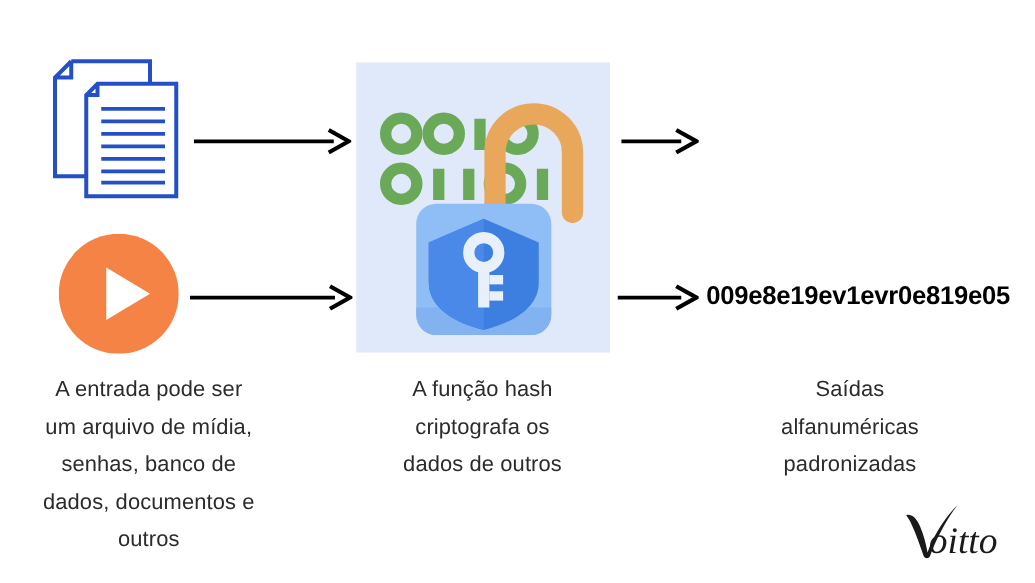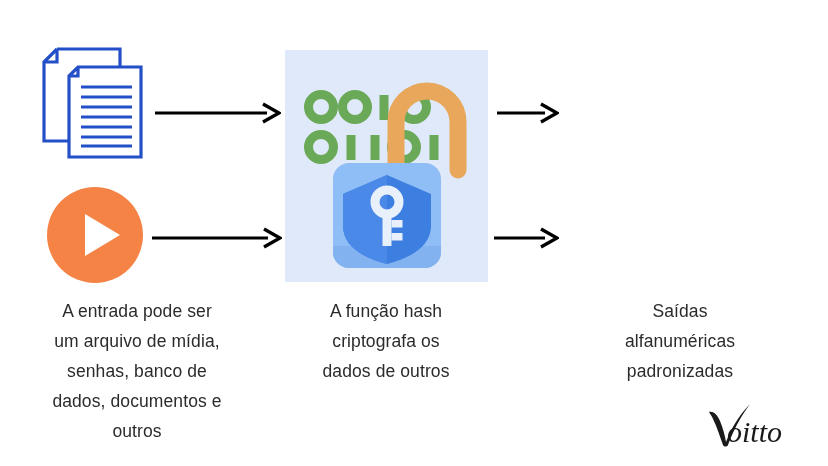--- a/index.html
+++ b/index.html
@@ -28,21 +28,21 @@
     position: absolute;
     text-align: center;
     color: #2b2b2b;
     font-family: "Liberation Sans", sans-serif;
     font-weight: 300;
     font-size: 17.5px;
     line-height: 30px;
     letter-spacing: 0.1px;
     white-space: pre-line;
   }
-  #caption-input  { left: 18px;   top: 296px; width: 238px; }
+  #caption-input  { left: 0;   top: 296px; width: 238px; }
   #caption-hash   { left: 278px; top: 296px; width: 216px; }
   #caption-output { left: 568px; top: 296px; width: 224px; }
 
   
   .hash-panel {
     position: absolute;
     left: 285px;
     top: 50px;
     width: 203px;
     height: 232px;
@@ -86,21 +86,21 @@
     font-size: 20.5px;
     letter-spacing: -0.2px;
     white-space: nowrap;
   }
   #hash-output-1 { left: 565px; top: 100px; }
   #hash-output-2 { left: 565px; top: 225px; }
 
   
   .logo {
     position: absolute;
-    left: 706px;
+    left: 722px;
     top: 398px;
     width: 96px;
     height: 52px;
   }
 </style>
 </head>
 <body>
 
 <div class="stage">
 
@@ -196,20 +196,21 @@
   </div>
 
   <div class="arrow" id="arrow-hash-to-out2">
     <svg width="65" height="24" viewBox="0 0 65 24">
       <line x1="0" y1="12" x2="51" y2="12" stroke="#000" stroke-width="3"></line>
       <path d="M 47 3 L 63 12 L 47 21" fill="none" stroke="#000" stroke-width="3.4" stroke-linejoin="miter" stroke-linecap="butt"></path>
     </svg>
   </div>
 
 
+  <div class="hash-output" id="hash-output-2">009e8e19ev1evr0e819e05</div>
 
   <div class="caption" id="caption-input">A entrada pode ser
 um arquivo de mídia,
 senhas, banco de
 dados, documentos e
 outros</div>
 
   <div class="caption" id="caption-hash">A função hash
 criptografa os
 dados de outros</div>

